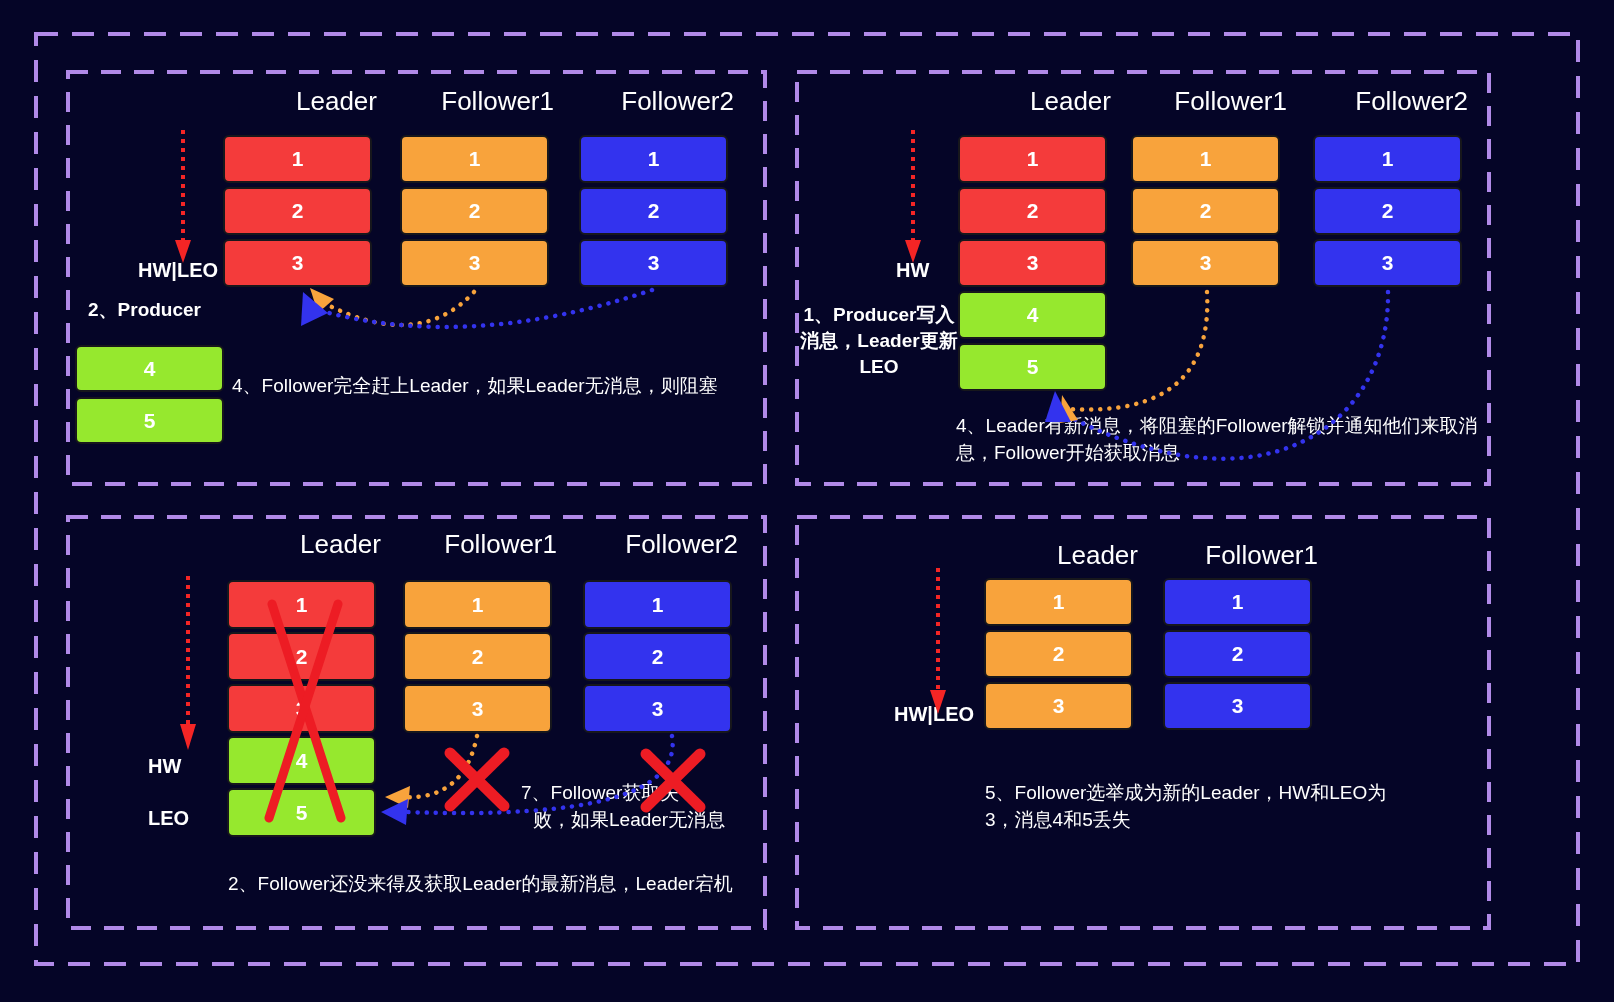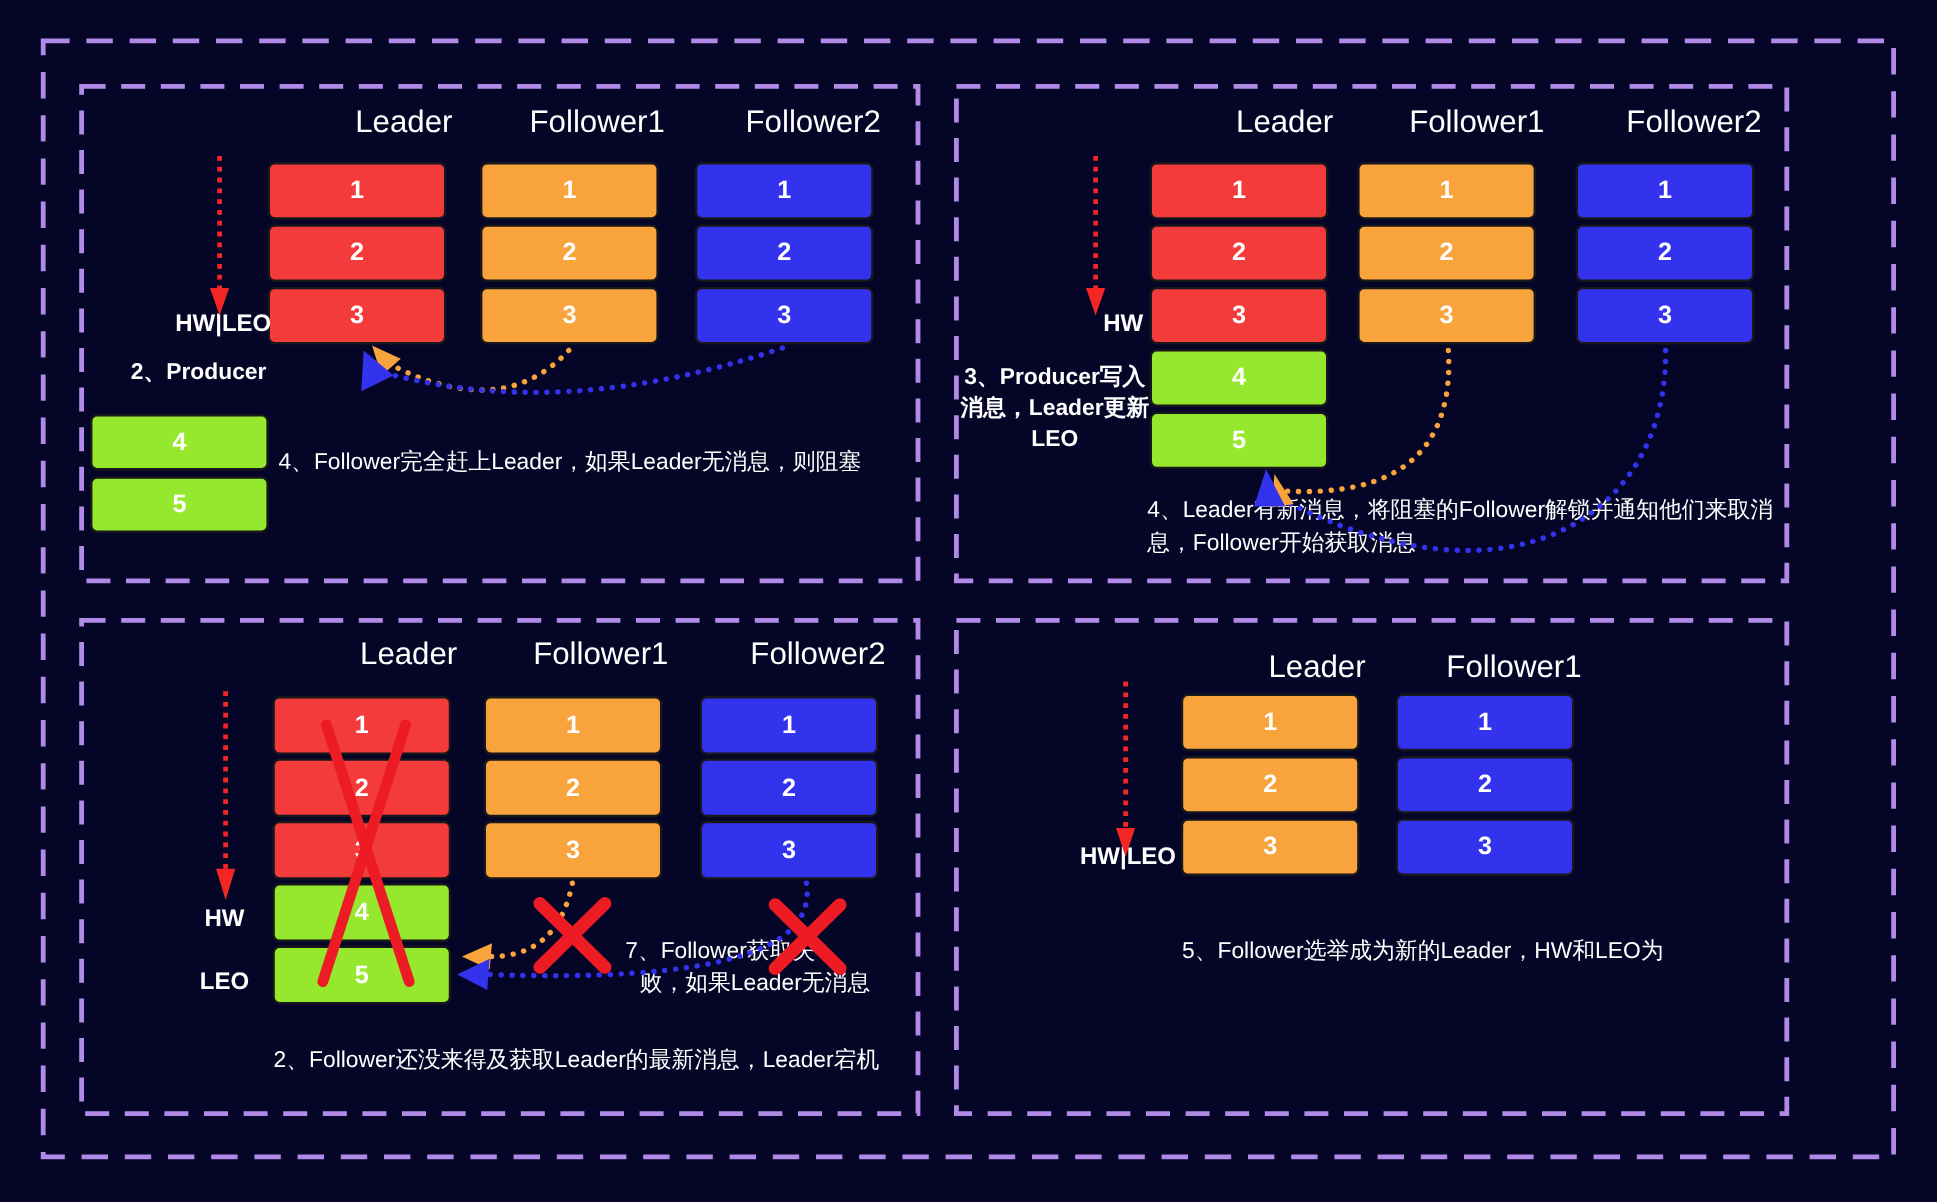--- a/index.html
+++ b/index.html
@@ -19,21 +19,21 @@
     display:flex;align-items:center;justify-content:center;
     font-size:21px;font-weight:bold;z-index:1;color:#ffffff;
   }
   .h49{height:49px;}
   .h47{height:47px;}
   .red{background:#f43b3b;}
   .orange{background:#f8a33c;}
   .blue{background:#3333ee;}
   .green{background:#96e82e;}
   .lbl{
-    font-size:20px;font-weight:bold;text-align:center;z-index:1;white-space:nowrap;
+    font-size:20px;font-weight:bold;text-align:left;z-index:1;white-space:nowrap;
   }
   .note{
     font-size:19px;font-weight:bold;text-align:center;line-height:26px;z-index:1;
   }
   .cap{
     font-size:19px;line-height:27px;z-index:1;white-space:nowrap;
   }
   .indent{padding-left:12px;}
   #overlay{
     position:absolute;left:0;top:0;z-index:2;pointer-events:none;
@@ -124,21 +124,21 @@
 <div class="abs blk blue" style="left:1313px;top:187px">
     <span>2</span>
   </div>
 <div class="abs blk blue" style="left:1313px;top:239px">
     <span>3</span>
   </div>
 
 <div class="abs lbl" style="left:896px;top:259px;width:80px">HW</div>
 
 <div class="abs note" style="left:799px;top:302px;width:160px">
-  <div>3、Producer写入</div>
+  <div>1、Producer写入</div>
   <div>消息，Leader更新</div>
   <div>LEO</div>
 </div>
 
 <div class="abs cap" style="left:956px;top:412px">
   <div>4、Leader有新消息，将阻塞的Follower解锁并通知他们来取消</div>
   <div>息，Follower开始获取消息</div>
 </div>
 
 <div class="abs hdr" style="left:221px;top:529px">Leader</div>
@@ -211,20 +211,21 @@
     <span>2</span>
   </div>
 <div class="abs blk blue" style="left:1163px;top:682px">
     <span>3</span>
   </div>
 
 <div class="abs lbl" style="left:894px;top:703px;width:92px">HW|LEO</div>
 
 <div class="abs cap" style="left:985px;top:779px">
   <div>5、Follower选举成为新的Leader，HW和LEO为</div>
+  <div>3，消息4和5丢失</div>
 </div>
 
 <svg id="overlay" width="1614" height="1002" viewBox="0 0 1614 1002">
 
   <rect x="36" y="34" width="1542" height="930" fill="none" stroke="#b18ae8" stroke-width="4" stroke-dasharray="22 14"></rect>
   <rect x="68" y="72" width="697" height="412" fill="none" stroke="#b18ae8" stroke-width="4" stroke-dasharray="20 13"></rect>
   <rect x="797" y="72" width="692" height="412" fill="none" stroke="#b18ae8" stroke-width="4" stroke-dasharray="20 13"></rect>
   <rect x="68" y="517" width="697" height="411" fill="none" stroke="#b18ae8" stroke-width="4" stroke-dasharray="20 13"></rect>
   <rect x="797" y="517" width="692" height="411" fill="none" stroke="#b18ae8" stroke-width="4" stroke-dasharray="20 13"></rect>
 

